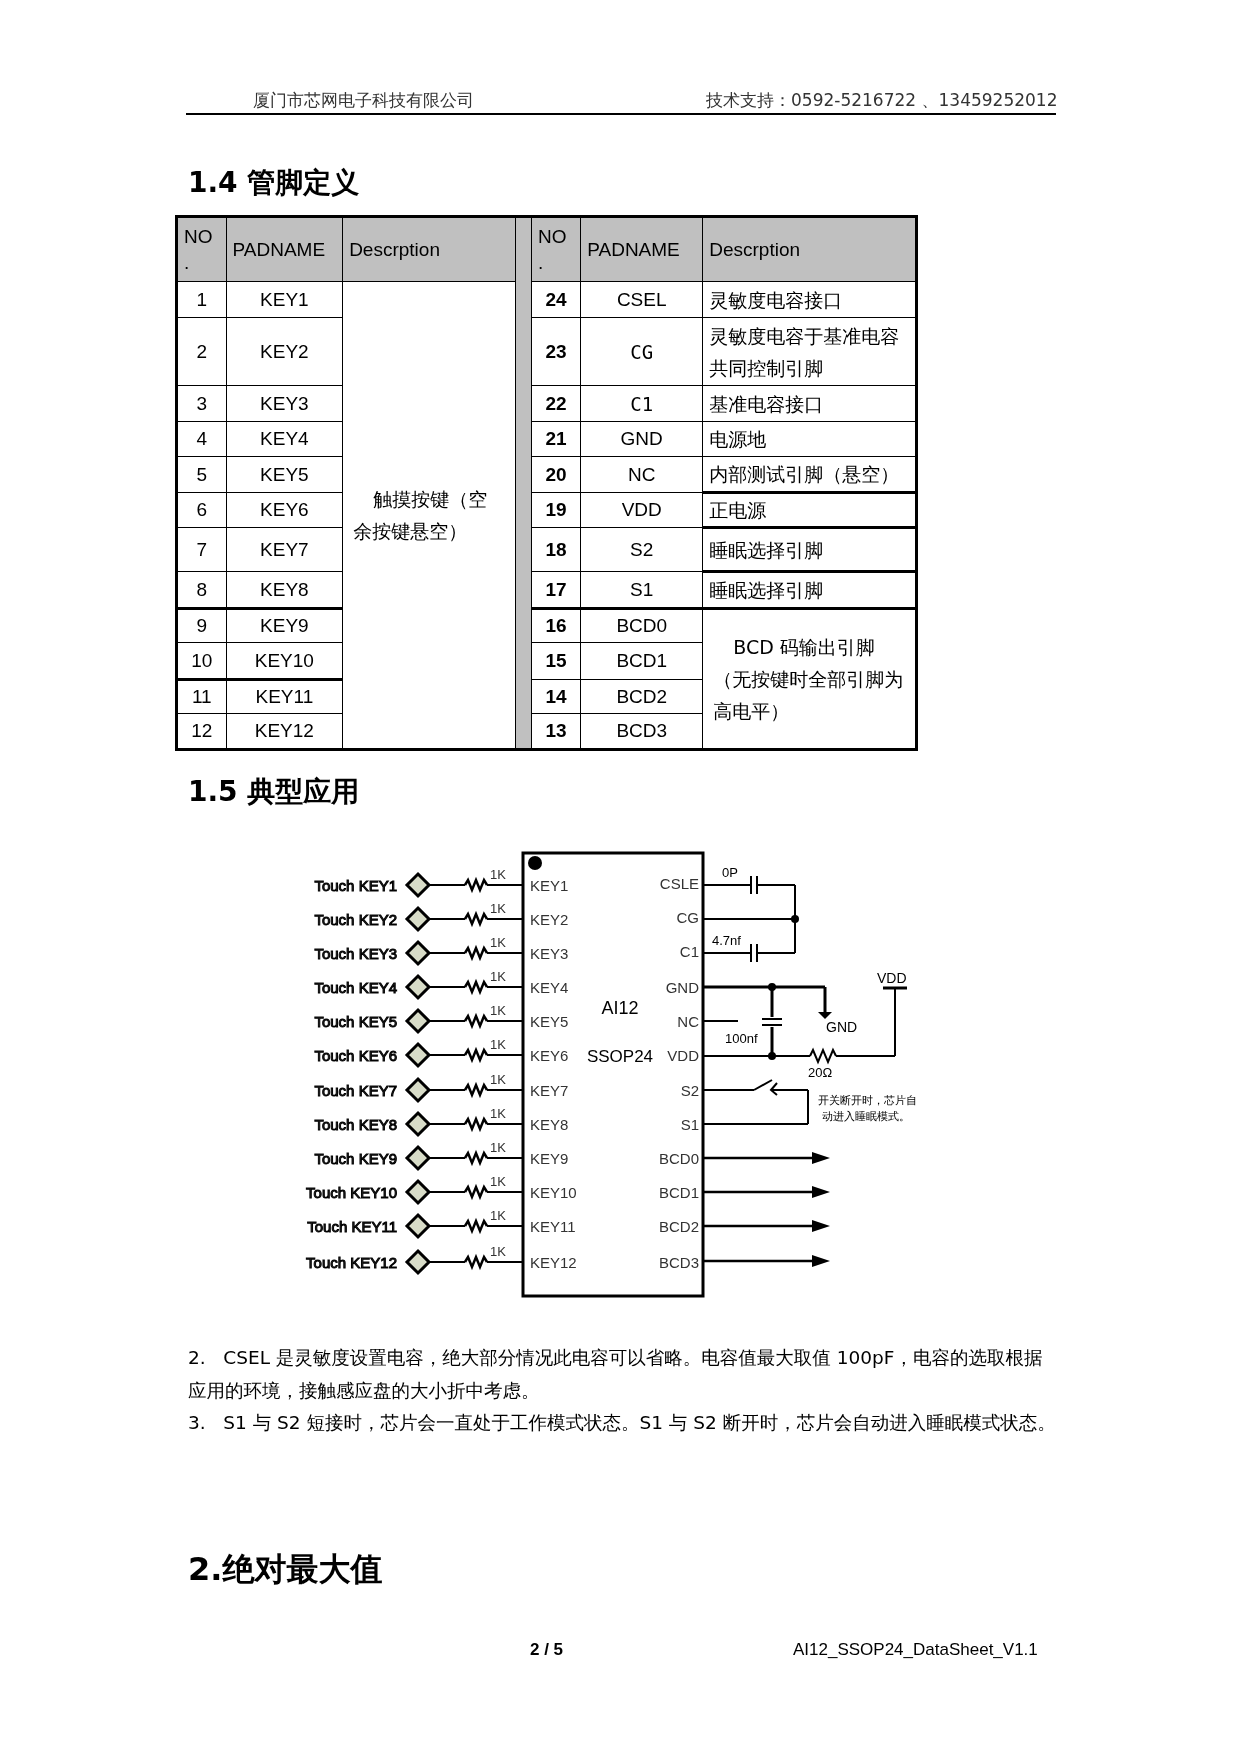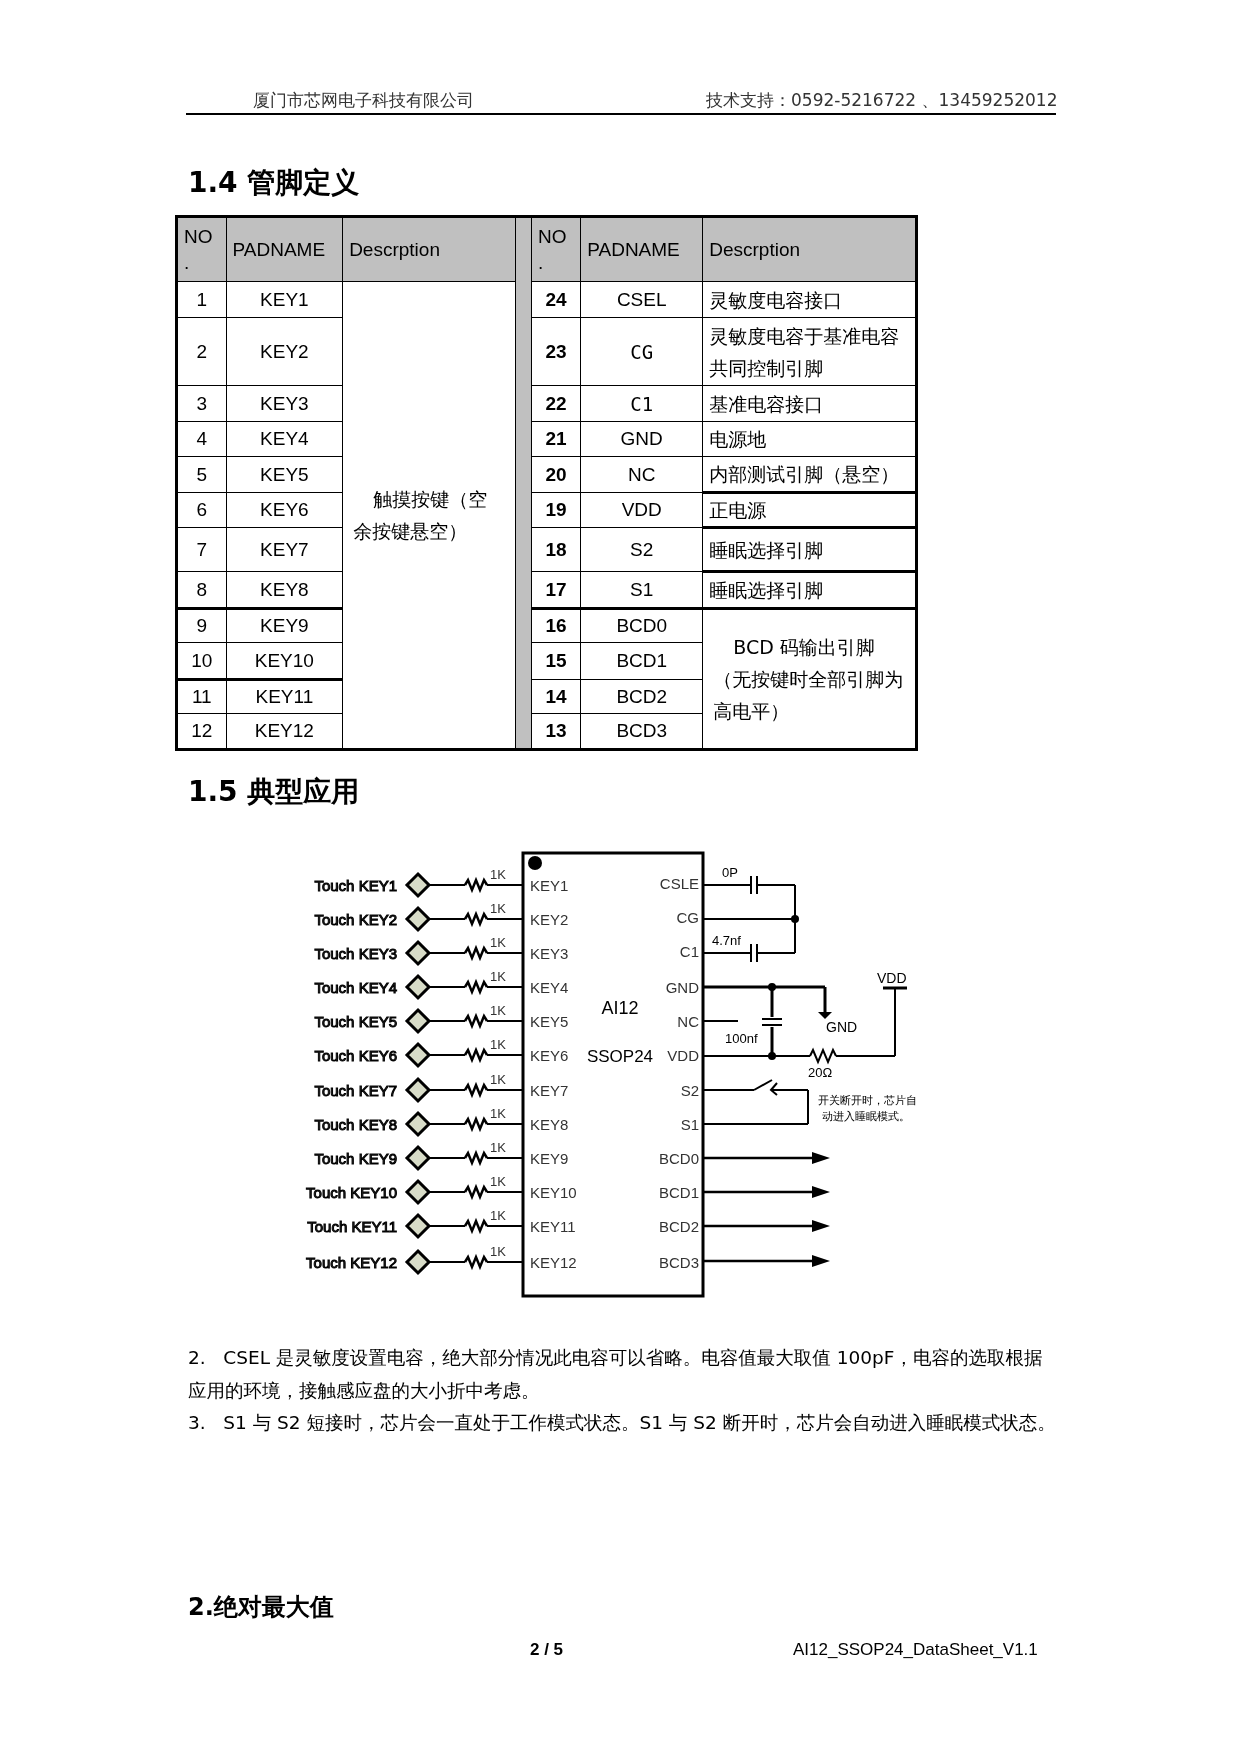--- a/index.html
+++ b/index.html
@@ -303,16 +303,16 @@
     <polygon points="812,1220 830,1226 812,1232"></polygon>
     <polygon points="812,1255 830,1261 812,1267"></polygon>
   </g>
 </svg>
 
 <div class="abs notes">
   <div>2.&nbsp;&nbsp;&nbsp;CSEL 是灵敏度设置电容，绝大部分情况此电容可以省略。电容值最大取值 100pF，电容的选取根据应用的环境，接触感应盘的大小折中考虑。</div>
   <div>3.&nbsp;&nbsp;&nbsp;S1 与 S2 短接时，芯片会一直处于工作模式状态。S1 与 S2 断开时，芯片会自动进入睡眠模式状态。</div>
 </div>
 
-<div class="abs h2" style="left:188px; top:1591px; font-size:24px;">2.绝对最大值</div>
+<div class="abs h2" style="left:188px; top:1548px; font-size:32px;">2.绝对最大值</div>
 
 <div class="abs foot" style="left:530px; font-weight:bold;">2 / 5</div>
 <div class="abs foot" style="left:793px;">AI12_SSOP24_DataSheet_V1.1</div>
 
 </body></html>

